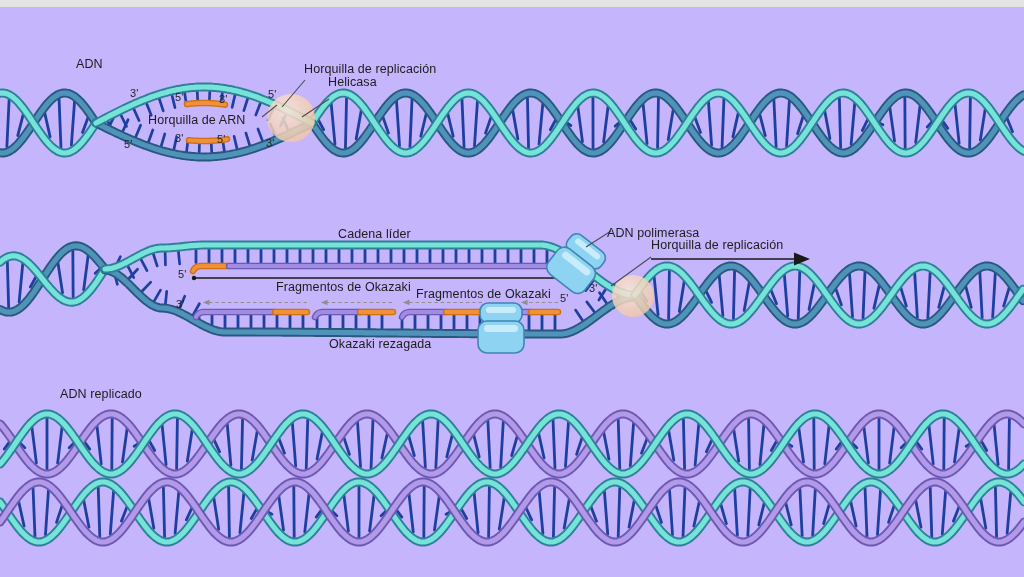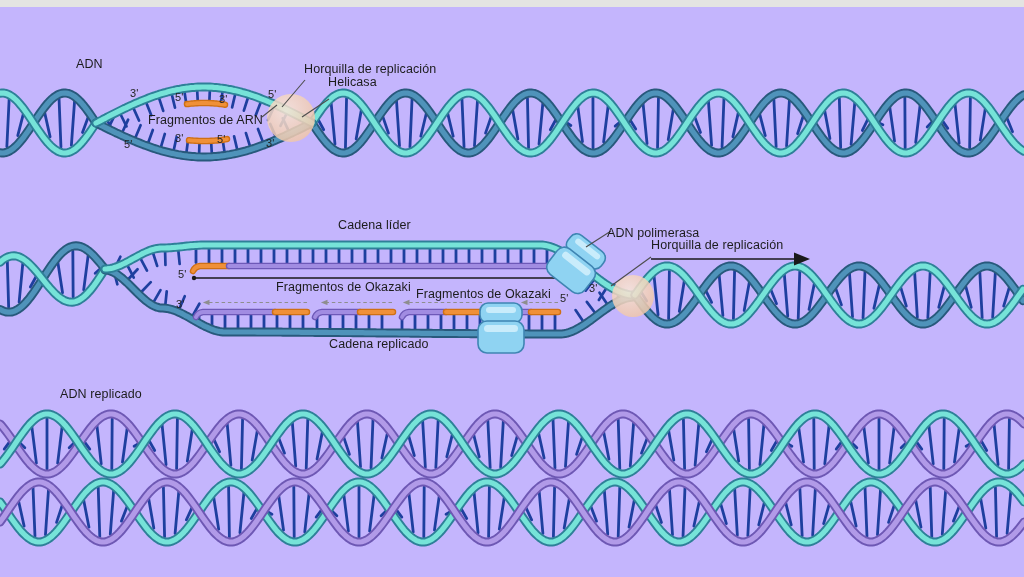--- a/index.html
+++ b/index.html
@@ -468,35 +468,35 @@
         <path d="M0.0,494.9L2.0,497.7L4.0,500.6L6.0,503.5L8.0,506.5L10.0,509.4L12.0,512.3L14.0,515.1L16.0,517.8L18.0,520.4L20.0,522.9L22.0,525.2L24.0,527.2L26.0,529.1L28.0,530.7L30.0,532.1L32.0,533.3L34.0,534.1L36.0,534.7L38.0,535.0L40.0,535.0L42.0,534.7L44.0,534.1L46.0,533.2L48.0,532.1L50.0,530.7L52.0,529.1L54.0,527.2L56.0,525.1L58.0,522.9L60.0,520.4L62.0,517.8L64.0,515.1L66.0,512.3L68.0,509.4L70.0,506.5L72.0,503.5L74.0,500.6L76.0,497.7L78.0,494.9L80.0,492.2L82.0,489.6L84.0,487.1L86.0,484.8L88.0,482.8L90.0,480.9L92.0,479.3L94.0,477.9L96.0,476.7L98.0,475.9L100.0,475.3L102.0,475.0L104.0,475.0L106.0,475.3L108.0,475.9L110.0,476.8L112.0,477.9L114.0,479.3L116.0,480.9L118.0,482.8L120.0,484.9L122.0,487.1L124.0,489.6L126.0,492.2L128.0,494.9L130.0,497.7L132.0,500.6L134.0,503.5L136.0,506.5L138.0,509.4L140.0,512.3L142.0,515.1L144.0,517.8L146.0,520.4L148.0,522.9L150.0,525.2L152.0,527.2L154.0,529.1L156.0,530.7L158.0,532.1L160.0,533.3L162.0,534.1L164.0,534.7L166.0,535.0L168.0,535.0L170.0,534.7L172.0,534.1L174.0,533.2L176.0,532.1L178.0,530.7L180.0,529.1L182.0,527.2L184.0,525.1L186.0,522.9L188.0,520.4L190.0,517.8L192.0,515.1L194.0,512.3L196.0,509.4L198.0,506.5L200.0,503.5L202.0,500.6L204.0,497.7L206.0,494.9L208.0,492.2L210.0,489.6L212.0,487.1L214.0,484.8L216.0,482.8L218.0,480.9L220.0,479.3L222.0,477.9L224.0,476.7L226.0,475.9L228.0,475.3L230.0,475.0L232.0,475.0L234.0,475.3L236.0,475.9L238.0,476.8L240.0,477.9L242.0,479.3L244.0,480.9L246.0,482.8L248.0,484.9L250.0,487.1L252.0,489.6L254.0,492.2L256.0,494.9L258.0,497.7L260.0,500.6L262.0,503.5L264.0,506.5L266.0,509.4L268.0,512.3L270.0,515.1L272.0,517.8L274.0,520.4L276.0,522.9L278.0,525.2L280.0,527.2L282.0,529.1L284.0,530.7L286.0,532.1L288.0,533.3L290.0,534.1L292.0,534.7L294.0,535.0L296.0,535.0L298.0,534.7L300.0,534.1L302.0,533.2L304.0,532.1L306.0,530.7L308.0,529.1L310.0,527.2L312.0,525.1L314.0,522.9L316.0,520.4L318.0,517.8L320.0,515.1L322.0,512.3L324.0,509.4L326.0,506.5L328.0,503.5L330.0,500.6L332.0,497.7L334.0,494.9L336.0,492.2L338.0,489.6L340.0,487.1L342.0,484.8L344.0,482.8L346.0,480.9L348.0,479.3L350.0,477.9L352.0,476.7L354.0,475.9L356.0,475.3L358.0,475.0L360.0,475.0L362.0,475.3L364.0,475.9L366.0,476.8L368.0,477.9L370.0,479.3L372.0,480.9L374.0,482.8L376.0,484.9L378.0,487.1L380.0,489.6L382.0,492.2L384.0,494.9L386.0,497.7L388.0,500.6L390.0,503.5L392.0,506.5L394.0,509.4L396.0,512.3L398.0,515.1L400.0,517.8L402.0,520.4L404.0,522.9L406.0,525.2L408.0,527.2L410.0,529.1L412.0,530.7L414.0,532.1L416.0,533.3L418.0,534.1L420.0,534.7L422.0,535.0L424.0,535.0L426.0,534.7L428.0,534.1L430.0,533.2L432.0,532.1L434.0,530.7L436.0,529.1L438.0,527.2L440.0,525.1L442.0,522.9L444.0,520.4L446.0,517.8L448.0,515.1L450.0,512.3L452.0,509.4L454.0,506.5L456.0,503.5L458.0,500.6L460.0,497.7L462.0,494.9L464.0,492.2L466.0,489.6L468.0,487.1L470.0,484.8L472.0,482.8L474.0,480.9L476.0,479.3L478.0,477.9L480.0,476.7L482.0,475.9L484.0,475.3L486.0,475.0L488.0,475.0L490.0,475.3L492.0,475.9L494.0,476.8L496.0,477.9L498.0,479.3L500.0,480.9L502.0,482.8L504.0,484.9L506.0,487.1L508.0,489.6L510.0,492.2L512.0,494.9L514.0,497.7L516.0,500.6L518.0,503.5L520.0,506.5L522.0,509.4L524.0,512.3L526.0,515.1L528.0,517.8L530.0,520.4L532.0,522.9L534.0,525.2L536.0,527.2L538.0,529.1L540.0,530.7L542.0,532.1L544.0,533.3L546.0,534.1L548.0,534.7L550.0,535.0L552.0,535.0L554.0,534.7L556.0,534.1L558.0,533.2L560.0,532.1L562.0,530.7L564.0,529.1L566.0,527.2L568.0,525.1L570.0,522.9L572.0,520.4L574.0,517.8L576.0,515.1L578.0,512.3L580.0,509.4L582.0,506.5L584.0,503.5L586.0,500.6L588.0,497.7L590.0,494.9L592.0,492.2L594.0,489.6L596.0,487.1L598.0,484.8L600.0,482.8L602.0,480.9L604.0,479.3L606.0,477.9L608.0,476.7L610.0,475.9L612.0,475.3L614.0,475.0L616.0,475.0L618.0,475.3L620.0,475.9L622.0,476.8L624.0,477.9L626.0,479.3L628.0,480.9L630.0,482.8L632.0,484.9L634.0,487.1L636.0,489.6L638.0,492.2L640.0,494.9L642.0,497.7L644.0,500.6L646.0,503.5L648.0,506.5L650.0,509.4L652.0,512.3L654.0,515.1L656.0,517.8L658.0,520.4L660.0,522.9L662.0,525.2L664.0,527.2L666.0,529.1L668.0,530.7L670.0,532.1L672.0,533.3L674.0,534.1L676.0,534.7L678.0,535.0L680.0,535.0L682.0,534.7L684.0,534.1L686.0,533.2L688.0,532.1L690.0,530.7L692.0,529.1L694.0,527.2L696.0,525.1L698.0,522.9L700.0,520.4L702.0,517.8L704.0,515.1L706.0,512.3L708.0,509.4L710.0,506.5L712.0,503.5L714.0,500.6L716.0,497.7L718.0,494.9L720.0,492.2L722.0,489.6L724.0,487.1L726.0,484.8L728.0,482.8L730.0,480.9L732.0,479.3L734.0,477.9L736.0,476.7L738.0,475.9L740.0,475.3L742.0,475.0L744.0,475.0L746.0,475.3L748.0,475.9L750.0,476.8L752.0,477.9L754.0,479.3L756.0,480.9L758.0,482.8L760.0,484.9L762.0,487.1L764.0,489.6L766.0,492.2L768.0,494.9L770.0,497.7L772.0,500.6L774.0,503.5L776.0,506.5L778.0,509.4L780.0,512.3L782.0,515.1L784.0,517.8L786.0,520.4L788.0,522.9L790.0,525.2L792.0,527.2L794.0,529.1L796.0,530.7L798.0,532.1L800.0,533.3L802.0,534.1L804.0,534.7L806.0,535.0L808.0,535.0L810.0,534.7L812.0,534.1L814.0,533.2L816.0,532.1L818.0,530.7L820.0,529.1L822.0,527.2L824.0,525.1L826.0,522.9L828.0,520.4L830.0,517.8L832.0,515.1L834.0,512.3L836.0,509.4L838.0,506.5L840.0,503.5L842.0,500.6L844.0,497.7L846.0,494.9L848.0,492.2L850.0,489.6L852.0,487.1L854.0,484.8L856.0,482.8L858.0,480.9L860.0,479.3L862.0,477.9L864.0,476.7L866.0,475.9L868.0,475.3L870.0,475.0L872.0,475.0L874.0,475.3L876.0,475.9L878.0,476.8L880.0,477.9L882.0,479.3L884.0,480.9L886.0,482.8L888.0,484.9L890.0,487.1L892.0,489.6L894.0,492.2L896.0,494.9L898.0,497.7L900.0,500.6L902.0,503.5L904.0,506.5L906.0,509.4L908.0,512.3L910.0,515.1L912.0,517.8L914.0,520.4L916.0,522.9L918.0,525.2L920.0,527.2L922.0,529.1L924.0,530.7L926.0,532.1L928.0,533.3L930.0,534.1L932.0,534.7L934.0,535.0L936.0,535.0L938.0,534.7L940.0,534.1L942.0,533.2L944.0,532.1L946.0,530.7L948.0,529.1L950.0,527.2L952.0,525.1L954.0,522.9L956.0,520.4L958.0,517.8L960.0,515.1L962.0,512.3L964.0,509.4L966.0,506.5L968.0,503.5L970.0,500.6L972.0,497.7L974.0,494.9L976.0,492.2L978.0,489.6L980.0,487.1L982.0,484.8L984.0,482.8L986.0,480.9L988.0,479.3L990.0,477.9L992.0,476.7L994.0,475.9L996.0,475.3L998.0,475.0L1000.0,475.0L1002.0,475.3L1004.0,475.9L1006.0,476.8L1008.0,477.9L1010.0,479.3L1012.0,480.9L1014.0,482.8L1016.0,484.9L1018.0,487.1L1020.0,489.6L1022.0,492.2L1024.0,494.9" fill="none" stroke="#2e8098" stroke-width="9" stroke-linecap="round" stroke-linejoin="round"></path>
         <path d="M0.0,494.9L2.0,497.7L4.0,500.6L6.0,503.5L8.0,506.5L10.0,509.4L12.0,512.3L14.0,515.1L16.0,517.8L18.0,520.4L20.0,522.9L22.0,525.2L24.0,527.2L26.0,529.1L28.0,530.7L30.0,532.1L32.0,533.3L34.0,534.1L36.0,534.7L38.0,535.0L40.0,535.0L42.0,534.7L44.0,534.1L46.0,533.2L48.0,532.1L50.0,530.7L52.0,529.1L54.0,527.2L56.0,525.1L58.0,522.9L60.0,520.4L62.0,517.8L64.0,515.1L66.0,512.3L68.0,509.4L70.0,506.5L72.0,503.5L74.0,500.6L76.0,497.7L78.0,494.9L80.0,492.2L82.0,489.6L84.0,487.1L86.0,484.8L88.0,482.8L90.0,480.9L92.0,479.3L94.0,477.9L96.0,476.7L98.0,475.9L100.0,475.3L102.0,475.0L104.0,475.0L106.0,475.3L108.0,475.9L110.0,476.8L112.0,477.9L114.0,479.3L116.0,480.9L118.0,482.8L120.0,484.9L122.0,487.1L124.0,489.6L126.0,492.2L128.0,494.9L130.0,497.7L132.0,500.6L134.0,503.5L136.0,506.5L138.0,509.4L140.0,512.3L142.0,515.1L144.0,517.8L146.0,520.4L148.0,522.9L150.0,525.2L152.0,527.2L154.0,529.1L156.0,530.7L158.0,532.1L160.0,533.3L162.0,534.1L164.0,534.7L166.0,535.0L168.0,535.0L170.0,534.7L172.0,534.1L174.0,533.2L176.0,532.1L178.0,530.7L180.0,529.1L182.0,527.2L184.0,525.1L186.0,522.9L188.0,520.4L190.0,517.8L192.0,515.1L194.0,512.3L196.0,509.4L198.0,506.5L200.0,503.5L202.0,500.6L204.0,497.7L206.0,494.9L208.0,492.2L210.0,489.6L212.0,487.1L214.0,484.8L216.0,482.8L218.0,480.9L220.0,479.3L222.0,477.9L224.0,476.7L226.0,475.9L228.0,475.3L230.0,475.0L232.0,475.0L234.0,475.3L236.0,475.9L238.0,476.8L240.0,477.9L242.0,479.3L244.0,480.9L246.0,482.8L248.0,484.9L250.0,487.1L252.0,489.6L254.0,492.2L256.0,494.9L258.0,497.7L260.0,500.6L262.0,503.5L264.0,506.5L266.0,509.4L268.0,512.3L270.0,515.1L272.0,517.8L274.0,520.4L276.0,522.9L278.0,525.2L280.0,527.2L282.0,529.1L284.0,530.7L286.0,532.1L288.0,533.3L290.0,534.1L292.0,534.7L294.0,535.0L296.0,535.0L298.0,534.7L300.0,534.1L302.0,533.2L304.0,532.1L306.0,530.7L308.0,529.1L310.0,527.2L312.0,525.1L314.0,522.9L316.0,520.4L318.0,517.8L320.0,515.1L322.0,512.3L324.0,509.4L326.0,506.5L328.0,503.5L330.0,500.6L332.0,497.7L334.0,494.9L336.0,492.2L338.0,489.6L340.0,487.1L342.0,484.8L344.0,482.8L346.0,480.9L348.0,479.3L350.0,477.9L352.0,476.7L354.0,475.9L356.0,475.3L358.0,475.0L360.0,475.0L362.0,475.3L364.0,475.9L366.0,476.8L368.0,477.9L370.0,479.3L372.0,480.9L374.0,482.8L376.0,484.9L378.0,487.1L380.0,489.6L382.0,492.2L384.0,494.9L386.0,497.7L388.0,500.6L390.0,503.5L392.0,506.5L394.0,509.4L396.0,512.3L398.0,515.1L400.0,517.8L402.0,520.4L404.0,522.9L406.0,525.2L408.0,527.2L410.0,529.1L412.0,530.7L414.0,532.1L416.0,533.3L418.0,534.1L420.0,534.7L422.0,535.0L424.0,535.0L426.0,534.7L428.0,534.1L430.0,533.2L432.0,532.1L434.0,530.7L436.0,529.1L438.0,527.2L440.0,525.1L442.0,522.9L444.0,520.4L446.0,517.8L448.0,515.1L450.0,512.3L452.0,509.4L454.0,506.5L456.0,503.5L458.0,500.6L460.0,497.7L462.0,494.9L464.0,492.2L466.0,489.6L468.0,487.1L470.0,484.8L472.0,482.8L474.0,480.9L476.0,479.3L478.0,477.9L480.0,476.7L482.0,475.9L484.0,475.3L486.0,475.0L488.0,475.0L490.0,475.3L492.0,475.9L494.0,476.8L496.0,477.9L498.0,479.3L500.0,480.9L502.0,482.8L504.0,484.9L506.0,487.1L508.0,489.6L510.0,492.2L512.0,494.9L514.0,497.7L516.0,500.6L518.0,503.5L520.0,506.5L522.0,509.4L524.0,512.3L526.0,515.1L528.0,517.8L530.0,520.4L532.0,522.9L534.0,525.2L536.0,527.2L538.0,529.1L540.0,530.7L542.0,532.1L544.0,533.3L546.0,534.1L548.0,534.7L550.0,535.0L552.0,535.0L554.0,534.7L556.0,534.1L558.0,533.2L560.0,532.1L562.0,530.7L564.0,529.1L566.0,527.2L568.0,525.1L570.0,522.9L572.0,520.4L574.0,517.8L576.0,515.1L578.0,512.3L580.0,509.4L582.0,506.5L584.0,503.5L586.0,500.6L588.0,497.7L590.0,494.9L592.0,492.2L594.0,489.6L596.0,487.1L598.0,484.8L600.0,482.8L602.0,480.9L604.0,479.3L606.0,477.9L608.0,476.7L610.0,475.9L612.0,475.3L614.0,475.0L616.0,475.0L618.0,475.3L620.0,475.9L622.0,476.8L624.0,477.9L626.0,479.3L628.0,480.9L630.0,482.8L632.0,484.9L634.0,487.1L636.0,489.6L638.0,492.2L640.0,494.9L642.0,497.7L644.0,500.6L646.0,503.5L648.0,506.5L650.0,509.4L652.0,512.3L654.0,515.1L656.0,517.8L658.0,520.4L660.0,522.9L662.0,525.2L664.0,527.2L666.0,529.1L668.0,530.7L670.0,532.1L672.0,533.3L674.0,534.1L676.0,534.7L678.0,535.0L680.0,535.0L682.0,534.7L684.0,534.1L686.0,533.2L688.0,532.1L690.0,530.7L692.0,529.1L694.0,527.2L696.0,525.1L698.0,522.9L700.0,520.4L702.0,517.8L704.0,515.1L706.0,512.3L708.0,509.4L710.0,506.5L712.0,503.5L714.0,500.6L716.0,497.7L718.0,494.9L720.0,492.2L722.0,489.6L724.0,487.1L726.0,484.8L728.0,482.8L730.0,480.9L732.0,479.3L734.0,477.9L736.0,476.7L738.0,475.9L740.0,475.3L742.0,475.0L744.0,475.0L746.0,475.3L748.0,475.9L750.0,476.8L752.0,477.9L754.0,479.3L756.0,480.9L758.0,482.8L760.0,484.9L762.0,487.1L764.0,489.6L766.0,492.2L768.0,494.9L770.0,497.7L772.0,500.6L774.0,503.5L776.0,506.5L778.0,509.4L780.0,512.3L782.0,515.1L784.0,517.8L786.0,520.4L788.0,522.9L790.0,525.2L792.0,527.2L794.0,529.1L796.0,530.7L798.0,532.1L800.0,533.3L802.0,534.1L804.0,534.7L806.0,535.0L808.0,535.0L810.0,534.7L812.0,534.1L814.0,533.2L816.0,532.1L818.0,530.7L820.0,529.1L822.0,527.2L824.0,525.1L826.0,522.9L828.0,520.4L830.0,517.8L832.0,515.1L834.0,512.3L836.0,509.4L838.0,506.5L840.0,503.5L842.0,500.6L844.0,497.7L846.0,494.9L848.0,492.2L850.0,489.6L852.0,487.1L854.0,484.8L856.0,482.8L858.0,480.9L860.0,479.3L862.0,477.9L864.0,476.7L866.0,475.9L868.0,475.3L870.0,475.0L872.0,475.0L874.0,475.3L876.0,475.9L878.0,476.8L880.0,477.9L882.0,479.3L884.0,480.9L886.0,482.8L888.0,484.9L890.0,487.1L892.0,489.6L894.0,492.2L896.0,494.9L898.0,497.7L900.0,500.6L902.0,503.5L904.0,506.5L906.0,509.4L908.0,512.3L910.0,515.1L912.0,517.8L914.0,520.4L916.0,522.9L918.0,525.2L920.0,527.2L922.0,529.1L924.0,530.7L926.0,532.1L928.0,533.3L930.0,534.1L932.0,534.7L934.0,535.0L936.0,535.0L938.0,534.7L940.0,534.1L942.0,533.2L944.0,532.1L946.0,530.7L948.0,529.1L950.0,527.2L952.0,525.1L954.0,522.9L956.0,520.4L958.0,517.8L960.0,515.1L962.0,512.3L964.0,509.4L966.0,506.5L968.0,503.5L970.0,500.6L972.0,497.7L974.0,494.9L976.0,492.2L978.0,489.6L980.0,487.1L982.0,484.8L984.0,482.8L986.0,480.9L988.0,479.3L990.0,477.9L992.0,476.7L994.0,475.9L996.0,475.3L998.0,475.0L1000.0,475.0L1002.0,475.3L1004.0,475.9L1006.0,476.8L1008.0,477.9L1010.0,479.3L1012.0,480.9L1014.0,482.8L1016.0,484.9L1018.0,487.1L1020.0,489.6L1022.0,492.2L1024.0,494.9" fill="none" stroke="#76e3d8" stroke-width="5.2" stroke-linecap="round" stroke-linejoin="round"></path>
         <path d="M0.0,515.1L2.0,512.3L4.0,509.4L6.0,506.5L8.0,503.5L10.0,500.6L12.0,497.7L14.0,494.9L16.0,492.2L18.0,489.6L20.0,487.1L22.0,484.8L24.0,482.8L26.0,480.9L28.0,479.3L30.0,477.9L32.0,476.7L34.0,475.9L36.0,475.3L38.0,475.0L40.0,475.0L42.0,475.3L44.0,475.9L46.0,476.8L48.0,477.9L50.0,479.3L52.0,480.9L54.0,482.8L56.0,484.9L58.0,487.1L60.0,489.6L62.0,492.2L64.0,494.9L66.0,497.7L68.0,500.6L70.0,503.5L72.0,506.5L74.0,509.4L76.0,512.3L78.0,515.1L80.0,517.8L82.0,520.4L84.0,522.9L86.0,525.2L88.0,527.2L90.0,529.1L92.0,530.7L94.0,532.1L96.0,533.3L98.0,534.1L100.0,534.7L102.0,535.0L104.0,535.0L106.0,534.7L108.0,534.1L110.0,533.2L112.0,532.1L114.0,530.7L116.0,529.1L118.0,527.2L120.0,525.1L122.0,522.9L124.0,520.4L126.0,517.8L128.0,515.1L130.0,512.3L132.0,509.4L134.0,506.5L136.0,503.5L138.0,500.6L140.0,497.7L142.0,494.9L144.0,492.2L146.0,489.6L148.0,487.1L150.0,484.8L152.0,482.8L154.0,480.9L156.0,479.3L158.0,477.9L160.0,476.7L162.0,475.9L164.0,475.3L166.0,475.0L168.0,475.0L170.0,475.3L172.0,475.9L174.0,476.8L176.0,477.9L178.0,479.3L180.0,480.9L182.0,482.8L184.0,484.9L186.0,487.1L188.0,489.6L190.0,492.2L192.0,494.9L194.0,497.7L196.0,500.6L198.0,503.5L200.0,506.5L202.0,509.4L204.0,512.3L206.0,515.1L208.0,517.8L210.0,520.4L212.0,522.9L214.0,525.2L216.0,527.2L218.0,529.1L220.0,530.7L222.0,532.1L224.0,533.3L226.0,534.1L228.0,534.7L230.0,535.0L232.0,535.0L234.0,534.7L236.0,534.1L238.0,533.2L240.0,532.1L242.0,530.7L244.0,529.1L246.0,527.2L248.0,525.1L250.0,522.9L252.0,520.4L254.0,517.8L256.0,515.1L258.0,512.3L260.0,509.4L262.0,506.5L264.0,503.5L266.0,500.6L268.0,497.7L270.0,494.9L272.0,492.2L274.0,489.6L276.0,487.1L278.0,484.8L280.0,482.8L282.0,480.9L284.0,479.3L286.0,477.9L288.0,476.7L290.0,475.9L292.0,475.3L294.0,475.0L296.0,475.0L298.0,475.3L300.0,475.9L302.0,476.8L304.0,477.9L306.0,479.3L308.0,480.9L310.0,482.8L312.0,484.9L314.0,487.1L316.0,489.6L318.0,492.2L320.0,494.9L322.0,497.7L324.0,500.6L326.0,503.5L328.0,506.5L330.0,509.4L332.0,512.3L334.0,515.1L336.0,517.8L338.0,520.4L340.0,522.9L342.0,525.2L344.0,527.2L346.0,529.1L348.0,530.7L350.0,532.1L352.0,533.3L354.0,534.1L356.0,534.7L358.0,535.0L360.0,535.0L362.0,534.7L364.0,534.1L366.0,533.2L368.0,532.1L370.0,530.7L372.0,529.1L374.0,527.2L376.0,525.1L378.0,522.9L380.0,520.4L382.0,517.8L384.0,515.1L386.0,512.3L388.0,509.4L390.0,506.5L392.0,503.5L394.0,500.6L396.0,497.7L398.0,494.9L400.0,492.2L402.0,489.6L404.0,487.1L406.0,484.8L408.0,482.8L410.0,480.9L412.0,479.3L414.0,477.9L416.0,476.7L418.0,475.9L420.0,475.3L422.0,475.0L424.0,475.0L426.0,475.3L428.0,475.9L430.0,476.8L432.0,477.9L434.0,479.3L436.0,480.9L438.0,482.8L440.0,484.9L442.0,487.1L444.0,489.6L446.0,492.2L448.0,494.9L450.0,497.7L452.0,500.6L454.0,503.5L456.0,506.5L458.0,509.4L460.0,512.3L462.0,515.1L464.0,517.8L466.0,520.4L468.0,522.9L470.0,525.2L472.0,527.2L474.0,529.1L476.0,530.7L478.0,532.1L480.0,533.3L482.0,534.1L484.0,534.7L486.0,535.0L488.0,535.0L490.0,534.7L492.0,534.1L494.0,533.2L496.0,532.1L498.0,530.7L500.0,529.1L502.0,527.2L504.0,525.1L506.0,522.9L508.0,520.4L510.0,517.8L512.0,515.1L514.0,512.3L516.0,509.4L518.0,506.5L520.0,503.5L522.0,500.6L524.0,497.7L526.0,494.9L528.0,492.2L530.0,489.6L532.0,487.1L534.0,484.8L536.0,482.8L538.0,480.9L540.0,479.3L542.0,477.9L544.0,476.7L546.0,475.9L548.0,475.3L550.0,475.0L552.0,475.0L554.0,475.3L556.0,475.9L558.0,476.8L560.0,477.9L562.0,479.3L564.0,480.9L566.0,482.8L568.0,484.9L570.0,487.1L572.0,489.6L574.0,492.2L576.0,494.9L578.0,497.7L580.0,500.6L582.0,503.5L584.0,506.5L586.0,509.4L588.0,512.3L590.0,515.1L592.0,517.8L594.0,520.4L596.0,522.9L598.0,525.2L600.0,527.2L602.0,529.1L604.0,530.7L606.0,532.1L608.0,533.3L610.0,534.1L612.0,534.7L614.0,535.0L616.0,535.0L618.0,534.7L620.0,534.1L622.0,533.2L624.0,532.1L626.0,530.7L628.0,529.1L630.0,527.2L632.0,525.1L634.0,522.9L636.0,520.4L638.0,517.8L640.0,515.1L642.0,512.3L644.0,509.4L646.0,506.5L648.0,503.5L650.0,500.6L652.0,497.7L654.0,494.9L656.0,492.2L658.0,489.6L660.0,487.1L662.0,484.8L664.0,482.8L666.0,480.9L668.0,479.3L670.0,477.9L672.0,476.7L674.0,475.9L676.0,475.3L678.0,475.0L680.0,475.0L682.0,475.3L684.0,475.9L686.0,476.8L688.0,477.9L690.0,479.3L692.0,480.9L694.0,482.8L696.0,484.9L698.0,487.1L700.0,489.6L702.0,492.2L704.0,494.9L706.0,497.7L708.0,500.6L710.0,503.5L712.0,506.5L714.0,509.4L716.0,512.3L718.0,515.1L720.0,517.8L722.0,520.4L724.0,522.9L726.0,525.2L728.0,527.2L730.0,529.1L732.0,530.7L734.0,532.1L736.0,533.3L738.0,534.1L740.0,534.7L742.0,535.0L744.0,535.0L746.0,534.7L748.0,534.1L750.0,533.2L752.0,532.1L754.0,530.7L756.0,529.1L758.0,527.2L760.0,525.1L762.0,522.9L764.0,520.4L766.0,517.8L768.0,515.1L770.0,512.3L772.0,509.4L774.0,506.5L776.0,503.5L778.0,500.6L780.0,497.7L782.0,494.9L784.0,492.2L786.0,489.6L788.0,487.1L790.0,484.8L792.0,482.8L794.0,480.9L796.0,479.3L798.0,477.9L800.0,476.7L802.0,475.9L804.0,475.3L806.0,475.0L808.0,475.0L810.0,475.3L812.0,475.9L814.0,476.8L816.0,477.9L818.0,479.3L820.0,480.9L822.0,482.8L824.0,484.9L826.0,487.1L828.0,489.6L830.0,492.2L832.0,494.9L834.0,497.7L836.0,500.6L838.0,503.5L840.0,506.5L842.0,509.4L844.0,512.3L846.0,515.1L848.0,517.8L850.0,520.4L852.0,522.9L854.0,525.2L856.0,527.2L858.0,529.1L860.0,530.7L862.0,532.1L864.0,533.3L866.0,534.1L868.0,534.7L870.0,535.0L872.0,535.0L874.0,534.7L876.0,534.1L878.0,533.2L880.0,532.1L882.0,530.7L884.0,529.1L886.0,527.2L888.0,525.1L890.0,522.9L892.0,520.4L894.0,517.8L896.0,515.1L898.0,512.3L900.0,509.4L902.0,506.5L904.0,503.5L906.0,500.6L908.0,497.7L910.0,494.9L912.0,492.2L914.0,489.6L916.0,487.1L918.0,484.8L920.0,482.8L922.0,480.9L924.0,479.3L926.0,477.9L928.0,476.7L930.0,475.9L932.0,475.3L934.0,475.0L936.0,475.0L938.0,475.3L940.0,475.9L942.0,476.8L944.0,477.9L946.0,479.3L948.0,480.9L950.0,482.8L952.0,484.9L954.0,487.1L956.0,489.6L958.0,492.2L960.0,494.9L962.0,497.7L964.0,500.6L966.0,503.5L968.0,506.5L970.0,509.4L972.0,512.3L974.0,515.1L976.0,517.8L978.0,520.4L980.0,522.9L982.0,525.2L984.0,527.2L986.0,529.1L988.0,530.7L990.0,532.1L992.0,533.3L994.0,534.1L996.0,534.7L998.0,535.0L1000.0,535.0L1002.0,534.7L1004.0,534.1L1006.0,533.2L1008.0,532.1L1010.0,530.7L1012.0,529.1L1014.0,527.2L1016.0,525.1L1018.0,522.9L1020.0,520.4L1022.0,517.8L1024.0,515.1" fill="none" stroke="#6e58b4" stroke-width="9" stroke-linecap="round" stroke-linejoin="round"></path>
         <path d="M0.0,515.1L2.0,512.3L4.0,509.4L6.0,506.5L8.0,503.5L10.0,500.6L12.0,497.7L14.0,494.9L16.0,492.2L18.0,489.6L20.0,487.1L22.0,484.8L24.0,482.8L26.0,480.9L28.0,479.3L30.0,477.9L32.0,476.7L34.0,475.9L36.0,475.3L38.0,475.0L40.0,475.0L42.0,475.3L44.0,475.9L46.0,476.8L48.0,477.9L50.0,479.3L52.0,480.9L54.0,482.8L56.0,484.9L58.0,487.1L60.0,489.6L62.0,492.2L64.0,494.9L66.0,497.7L68.0,500.6L70.0,503.5L72.0,506.5L74.0,509.4L76.0,512.3L78.0,515.1L80.0,517.8L82.0,520.4L84.0,522.9L86.0,525.2L88.0,527.2L90.0,529.1L92.0,530.7L94.0,532.1L96.0,533.3L98.0,534.1L100.0,534.7L102.0,535.0L104.0,535.0L106.0,534.7L108.0,534.1L110.0,533.2L112.0,532.1L114.0,530.7L116.0,529.1L118.0,527.2L120.0,525.1L122.0,522.9L124.0,520.4L126.0,517.8L128.0,515.1L130.0,512.3L132.0,509.4L134.0,506.5L136.0,503.5L138.0,500.6L140.0,497.7L142.0,494.9L144.0,492.2L146.0,489.6L148.0,487.1L150.0,484.8L152.0,482.8L154.0,480.9L156.0,479.3L158.0,477.9L160.0,476.7L162.0,475.9L164.0,475.3L166.0,475.0L168.0,475.0L170.0,475.3L172.0,475.9L174.0,476.8L176.0,477.9L178.0,479.3L180.0,480.9L182.0,482.8L184.0,484.9L186.0,487.1L188.0,489.6L190.0,492.2L192.0,494.9L194.0,497.7L196.0,500.6L198.0,503.5L200.0,506.5L202.0,509.4L204.0,512.3L206.0,515.1L208.0,517.8L210.0,520.4L212.0,522.9L214.0,525.2L216.0,527.2L218.0,529.1L220.0,530.7L222.0,532.1L224.0,533.3L226.0,534.1L228.0,534.7L230.0,535.0L232.0,535.0L234.0,534.7L236.0,534.1L238.0,533.2L240.0,532.1L242.0,530.7L244.0,529.1L246.0,527.2L248.0,525.1L250.0,522.9L252.0,520.4L254.0,517.8L256.0,515.1L258.0,512.3L260.0,509.4L262.0,506.5L264.0,503.5L266.0,500.6L268.0,497.7L270.0,494.9L272.0,492.2L274.0,489.6L276.0,487.1L278.0,484.8L280.0,482.8L282.0,480.9L284.0,479.3L286.0,477.9L288.0,476.7L290.0,475.9L292.0,475.3L294.0,475.0L296.0,475.0L298.0,475.3L300.0,475.9L302.0,476.8L304.0,477.9L306.0,479.3L308.0,480.9L310.0,482.8L312.0,484.9L314.0,487.1L316.0,489.6L318.0,492.2L320.0,494.9L322.0,497.7L324.0,500.6L326.0,503.5L328.0,506.5L330.0,509.4L332.0,512.3L334.0,515.1L336.0,517.8L338.0,520.4L340.0,522.9L342.0,525.2L344.0,527.2L346.0,529.1L348.0,530.7L350.0,532.1L352.0,533.3L354.0,534.1L356.0,534.7L358.0,535.0L360.0,535.0L362.0,534.7L364.0,534.1L366.0,533.2L368.0,532.1L370.0,530.7L372.0,529.1L374.0,527.2L376.0,525.1L378.0,522.9L380.0,520.4L382.0,517.8L384.0,515.1L386.0,512.3L388.0,509.4L390.0,506.5L392.0,503.5L394.0,500.6L396.0,497.7L398.0,494.9L400.0,492.2L402.0,489.6L404.0,487.1L406.0,484.8L408.0,482.8L410.0,480.9L412.0,479.3L414.0,477.9L416.0,476.7L418.0,475.9L420.0,475.3L422.0,475.0L424.0,475.0L426.0,475.3L428.0,475.9L430.0,476.8L432.0,477.9L434.0,479.3L436.0,480.9L438.0,482.8L440.0,484.9L442.0,487.1L444.0,489.6L446.0,492.2L448.0,494.9L450.0,497.7L452.0,500.6L454.0,503.5L456.0,506.5L458.0,509.4L460.0,512.3L462.0,515.1L464.0,517.8L466.0,520.4L468.0,522.9L470.0,525.2L472.0,527.2L474.0,529.1L476.0,530.7L478.0,532.1L480.0,533.3L482.0,534.1L484.0,534.7L486.0,535.0L488.0,535.0L490.0,534.7L492.0,534.1L494.0,533.2L496.0,532.1L498.0,530.7L500.0,529.1L502.0,527.2L504.0,525.1L506.0,522.9L508.0,520.4L510.0,517.8L512.0,515.1L514.0,512.3L516.0,509.4L518.0,506.5L520.0,503.5L522.0,500.6L524.0,497.7L526.0,494.9L528.0,492.2L530.0,489.6L532.0,487.1L534.0,484.8L536.0,482.8L538.0,480.9L540.0,479.3L542.0,477.9L544.0,476.7L546.0,475.9L548.0,475.3L550.0,475.0L552.0,475.0L554.0,475.3L556.0,475.9L558.0,476.8L560.0,477.9L562.0,479.3L564.0,480.9L566.0,482.8L568.0,484.9L570.0,487.1L572.0,489.6L574.0,492.2L576.0,494.9L578.0,497.7L580.0,500.6L582.0,503.5L584.0,506.5L586.0,509.4L588.0,512.3L590.0,515.1L592.0,517.8L594.0,520.4L596.0,522.9L598.0,525.2L600.0,527.2L602.0,529.1L604.0,530.7L606.0,532.1L608.0,533.3L610.0,534.1L612.0,534.7L614.0,535.0L616.0,535.0L618.0,534.7L620.0,534.1L622.0,533.2L624.0,532.1L626.0,530.7L628.0,529.1L630.0,527.2L632.0,525.1L634.0,522.9L636.0,520.4L638.0,517.8L640.0,515.1L642.0,512.3L644.0,509.4L646.0,506.5L648.0,503.5L650.0,500.6L652.0,497.7L654.0,494.9L656.0,492.2L658.0,489.6L660.0,487.1L662.0,484.8L664.0,482.8L666.0,480.9L668.0,479.3L670.0,477.9L672.0,476.7L674.0,475.9L676.0,475.3L678.0,475.0L680.0,475.0L682.0,475.3L684.0,475.9L686.0,476.8L688.0,477.9L690.0,479.3L692.0,480.9L694.0,482.8L696.0,484.9L698.0,487.1L700.0,489.6L702.0,492.2L704.0,494.9L706.0,497.7L708.0,500.6L710.0,503.5L712.0,506.5L714.0,509.4L716.0,512.3L718.0,515.1L720.0,517.8L722.0,520.4L724.0,522.9L726.0,525.2L728.0,527.2L730.0,529.1L732.0,530.7L734.0,532.1L736.0,533.3L738.0,534.1L740.0,534.7L742.0,535.0L744.0,535.0L746.0,534.7L748.0,534.1L750.0,533.2L752.0,532.1L754.0,530.7L756.0,529.1L758.0,527.2L760.0,525.1L762.0,522.9L764.0,520.4L766.0,517.8L768.0,515.1L770.0,512.3L772.0,509.4L774.0,506.5L776.0,503.5L778.0,500.6L780.0,497.7L782.0,494.9L784.0,492.2L786.0,489.6L788.0,487.1L790.0,484.8L792.0,482.8L794.0,480.9L796.0,479.3L798.0,477.9L800.0,476.7L802.0,475.9L804.0,475.3L806.0,475.0L808.0,475.0L810.0,475.3L812.0,475.9L814.0,476.8L816.0,477.9L818.0,479.3L820.0,480.9L822.0,482.8L824.0,484.9L826.0,487.1L828.0,489.6L830.0,492.2L832.0,494.9L834.0,497.7L836.0,500.6L838.0,503.5L840.0,506.5L842.0,509.4L844.0,512.3L846.0,515.1L848.0,517.8L850.0,520.4L852.0,522.9L854.0,525.2L856.0,527.2L858.0,529.1L860.0,530.7L862.0,532.1L864.0,533.3L866.0,534.1L868.0,534.7L870.0,535.0L872.0,535.0L874.0,534.7L876.0,534.1L878.0,533.2L880.0,532.1L882.0,530.7L884.0,529.1L886.0,527.2L888.0,525.1L890.0,522.9L892.0,520.4L894.0,517.8L896.0,515.1L898.0,512.3L900.0,509.4L902.0,506.5L904.0,503.5L906.0,500.6L908.0,497.7L910.0,494.9L912.0,492.2L914.0,489.6L916.0,487.1L918.0,484.8L920.0,482.8L922.0,480.9L924.0,479.3L926.0,477.9L928.0,476.7L930.0,475.9L932.0,475.3L934.0,475.0L936.0,475.0L938.0,475.3L940.0,475.9L942.0,476.8L944.0,477.9L946.0,479.3L948.0,480.9L950.0,482.8L952.0,484.9L954.0,487.1L956.0,489.6L958.0,492.2L960.0,494.9L962.0,497.7L964.0,500.6L966.0,503.5L968.0,506.5L970.0,509.4L972.0,512.3L974.0,515.1L976.0,517.8L978.0,520.4L980.0,522.9L982.0,525.2L984.0,527.2L986.0,529.1L988.0,530.7L990.0,532.1L992.0,533.3L994.0,534.1L996.0,534.7L998.0,535.0L1000.0,535.0L1002.0,534.7L1004.0,534.1L1006.0,533.2L1008.0,532.1L1010.0,530.7L1012.0,529.1L1014.0,527.2L1016.0,525.1L1018.0,522.9L1020.0,520.4L1022.0,517.8L1024.0,515.1" fill="none" stroke="#b19ae8" stroke-width="5.2" stroke-linecap="round" stroke-linejoin="round"></path>
       </g>
     </svg>
 
   <div class="lbl" style="left:76px;top:50px">ADN</div>
   <div class="lbl" style="left:304px;top:55px">Horquilla de replicación</div>
   <div class="lbl" style="left:328px;top:68px">Helicasa</div>
-  <div class="lbl" style="left:148px;top:106px">Fragmentos de ARN</div>
+  <div class="lbl" style="left:148px;top:106px">Horquilla de ARN</div>
   <div class="lbl prime" style="left:130px;top:80px">3'</div>
   <div class="lbl prime" style="left:124px;top:131px">5'</div>
   <div class="lbl prime" style="left:175px;top:84px">5'</div>
   <div class="lbl prime" style="left:219px;top:86px">3'</div>
   <div class="lbl prime" style="left:175px;top:125px">3'</div>
   <div class="lbl prime" style="left:217px;top:126px">5'</div>
   <div class="lbl prime" style="left:268px;top:81px">5'</div>
   <div class="lbl prime" style="left:266px;top:130px">3'</div>
 
-  <div class="lbl" style="left:338px;top:211px">Cadena líder</div>
+  <div class="lbl" style="left:338px;top:220px">Cadena líder</div>
   <div class="lbl" style="left:607px;top:219px">ADN polimerasa</div>
   <div class="lbl" style="left:651px;top:231px">Horquilla de replicación</div>
   <div class="lbl" style="left:276px;top:273px">Fragmentos de Okazaki</div>
   <div class="lbl" style="left:416px;top:280px">Fragmentos de Okazaki</div>
-  <div class="lbl" style="left:329px;top:330px">Cadena replicado</div>
+  <div class="lbl" style="left:329px;top:330px">Okazaki rezagada</div>
   <div class="lbl prime" style="left:178px;top:261px">5'</div>
   <div class="lbl prime" style="left:176px;top:291px">3'</div>
   <div class="lbl prime" style="left:589px;top:275px">3'</div>
   <div class="lbl prime" style="left:560px;top:285px">5'</div>
 
   <div class="lbl" style="left:60px;top:380px">ADN replicado</div>
 </div>
 
 </body></html>

